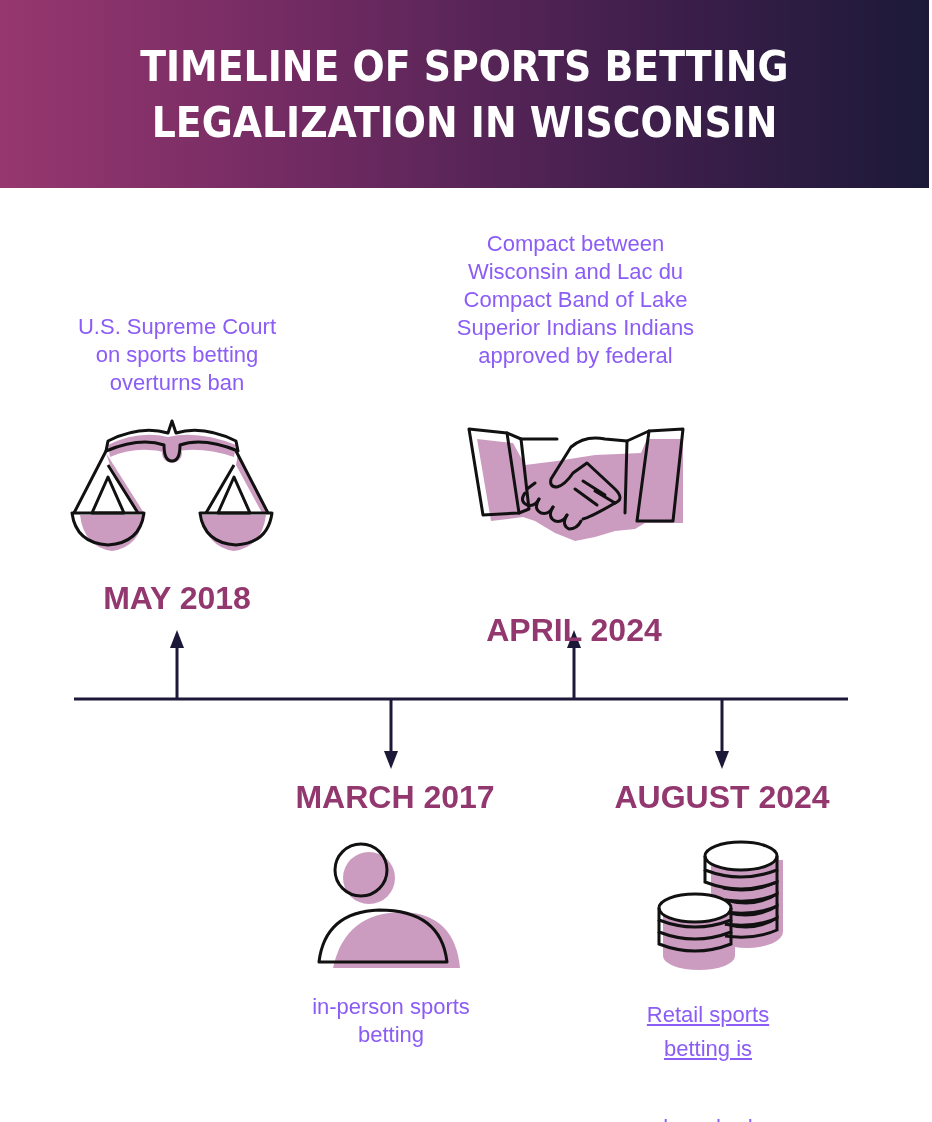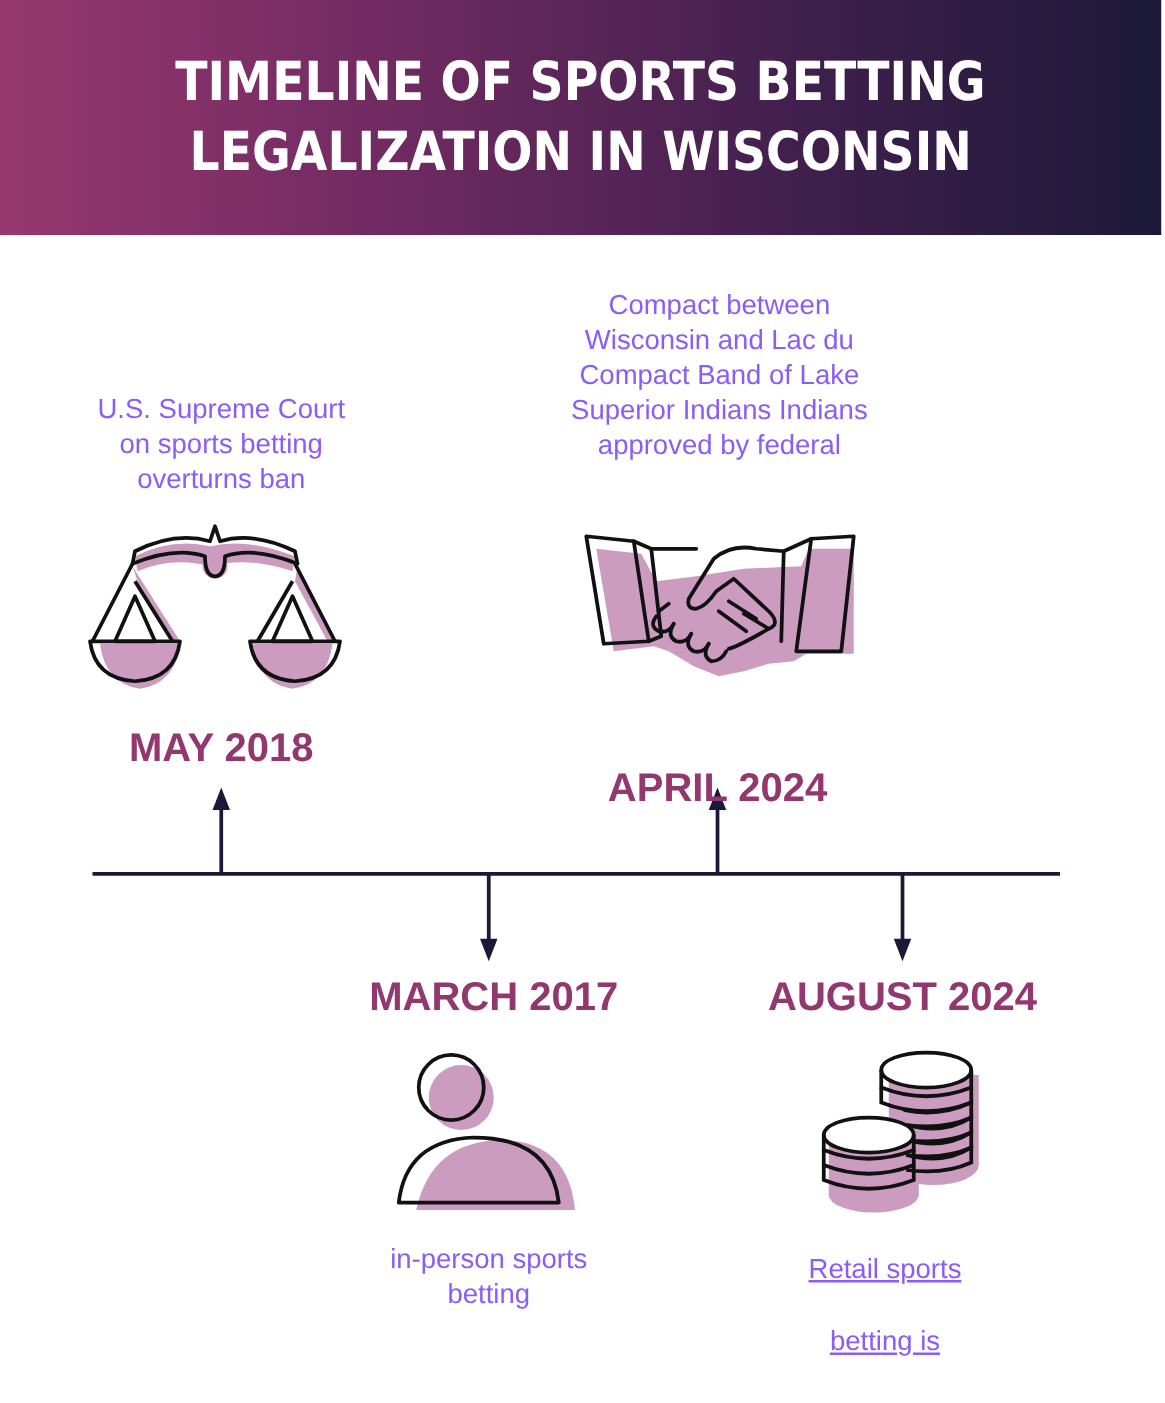--- a/index.html
+++ b/index.html
@@ -149,16 +149,16 @@
       <path d="M70 86 Q100 94 122 80 L122 92 Q100 102 70 98"></path>
 
       <ellipse cx="40" cy="70" rx="36" ry="14" fill="#fff"></ellipse>
       <path d="M4 70 L4 82 Q40 96 76 82 L76 70"></path>
       <path d="M4 82 L4 94 Q40 108 76 94 L76 82"></path>
       <path d="M4 94 L4 106 Q40 120 76 106 L76 94"></path>
     </g>
   </svg>
   <div class="desc" style="left:558px; top:998px; width:300px;text-decoration:underline;">
     <div style="line-height:34px;">Retail sports</div>
-    <div style="line-height:34px;margin-top:24px;">betting is</div>
+    <div style="line-height:34px;">betting is</div>
     <div style="line-height:34px;margin-top:45px;">launched</div>
   </div>
 </div>
 
 </body></html>

